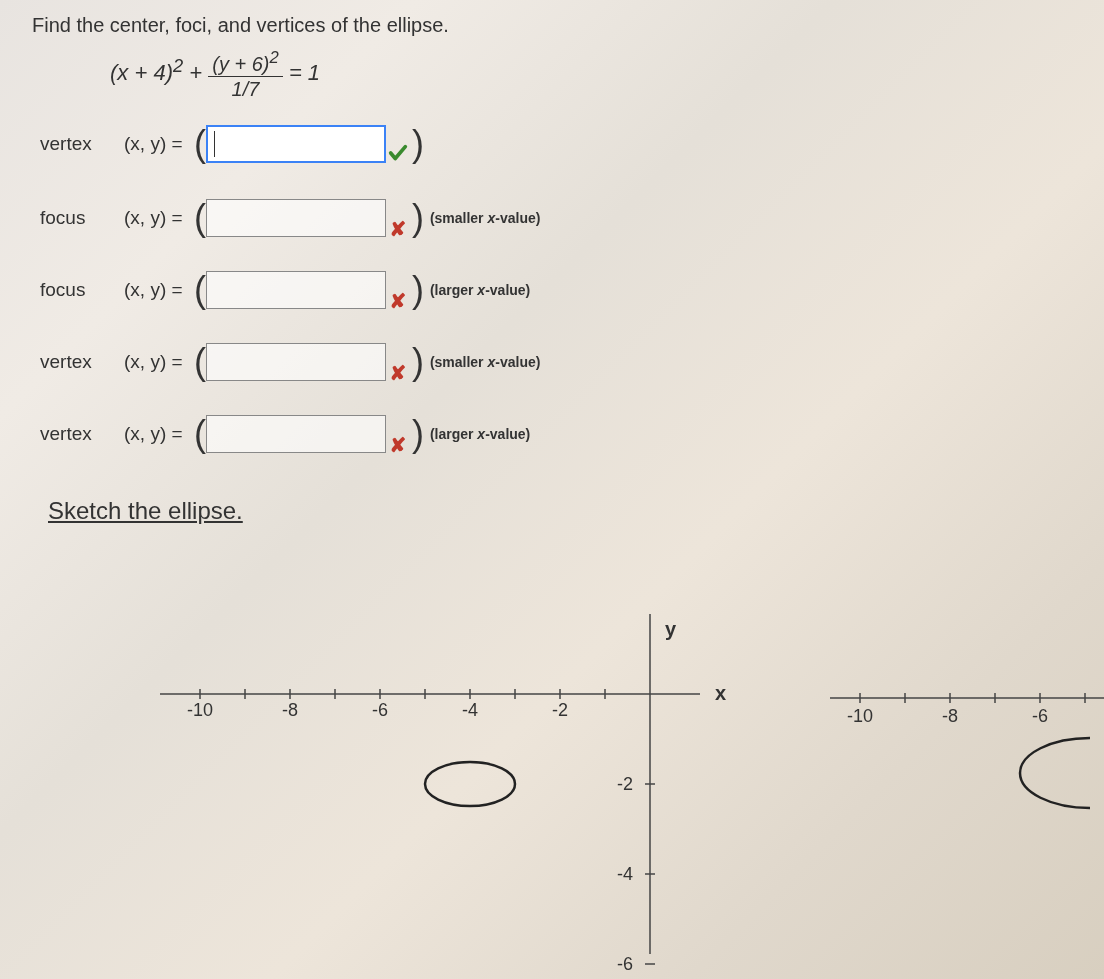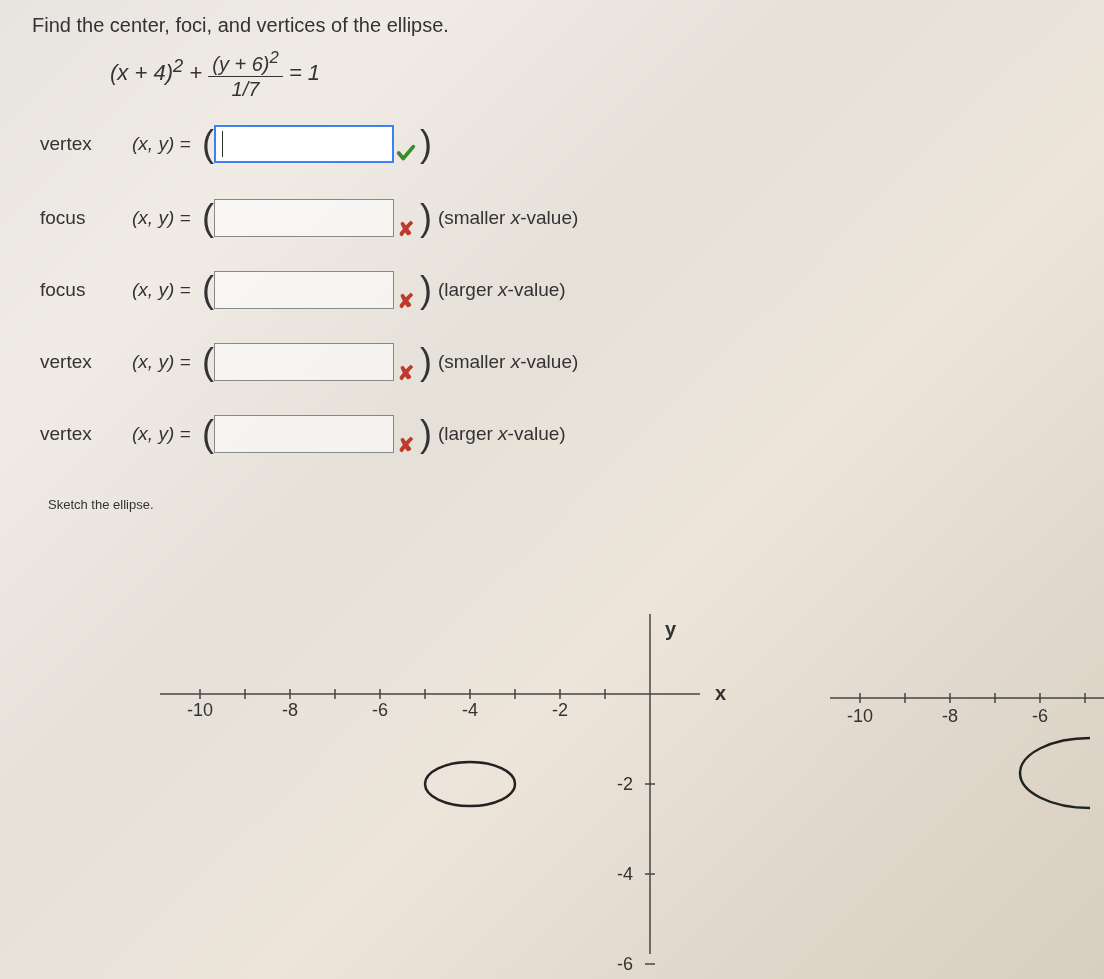--- a/index.html
+++ b/index.html
@@ -31,36 +31,36 @@
     .equation .frac .num { display: block; border-bottom: 1.5px solid #333; padding: 0 4px 1px; }
     .equation .frac .den { display: block; padding-top: 1px; }
     .answer-rows { padding-left: 40px; }
     .answer-row {
       display: flex;
       align-items: center;
       margin-bottom: 26px;
       font-size: 19px;
     }
     .label { width: 80px; text-align: left; }
-    .eq-text { font-style: italic; margin: 0 6px 0 12px; white-space: pre; }
+    .eq-text { margin: 0 6px 0 4px; white-space: pre; }
     .paren { font-size: 36px; font-weight: 300; }
     .input-box {
       border: 1px solid #888;
       background: rgba(255,255,255,0.6);
       width: 180px;
       height: 38px;
       font-size: 18px;
       padding: 4px 6px;
     }
     .input-box.active { border: 2px solid #3b82f6; background: #fff; }
     .mark { width: 28px; text-align: center; margin: 22px 0 0 -2px; font-size: 20px; }
     .check-mark { color: #3a8a2e; }
     .x-mark { color: #c0392b; font-weight: bold; }
-    .hint { font-size: 19px; margin-left: 6px; }
-    .sketch-label { font-size: 13px; padding: 14px 0 0 48px; }
+    .hint { font-size: 14px; margin-left: 6px; font-weight: bold; }
+    .sketch-label { font-size: 24px; padding: 14px 0 0 48px; text-decoration: underline; }
     .cursor {
       position: absolute;
       width: 1.5px;
       height: 26px;
       background: #333;
       left: 8px;
       top: 6px;
     }
     .input-wrap { position: relative; }
     .axis-area { position: absolute; left: 160px; top: 614px; width: 600px; height: 360px; }

